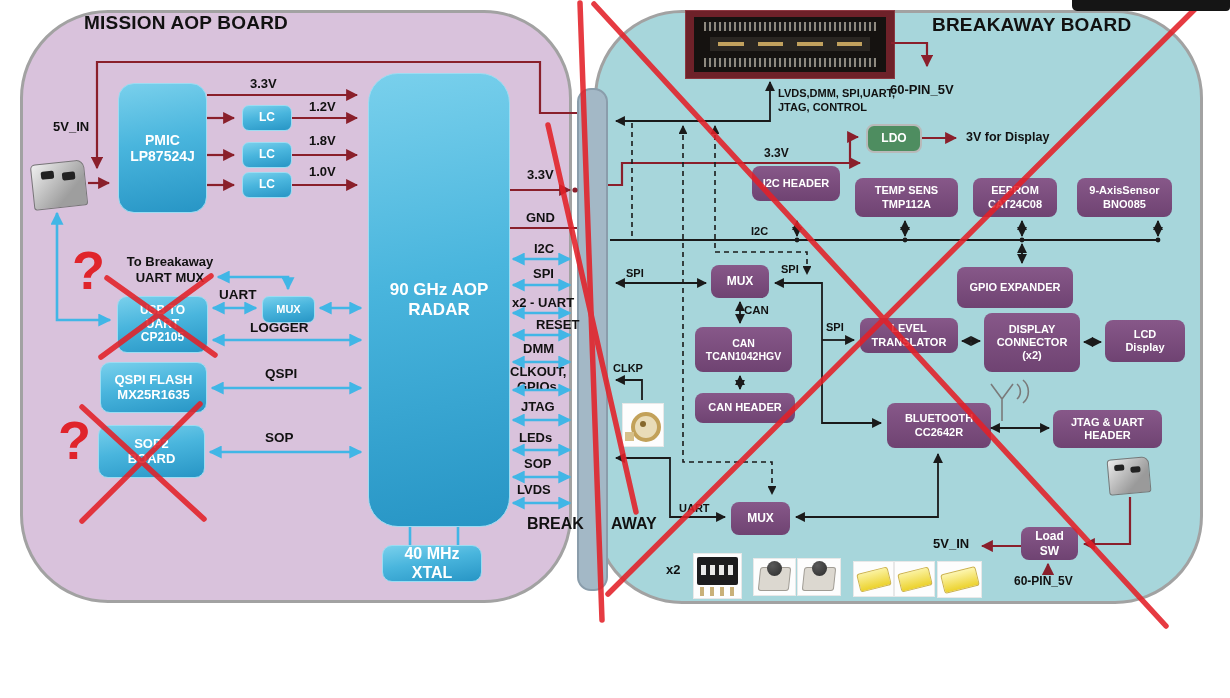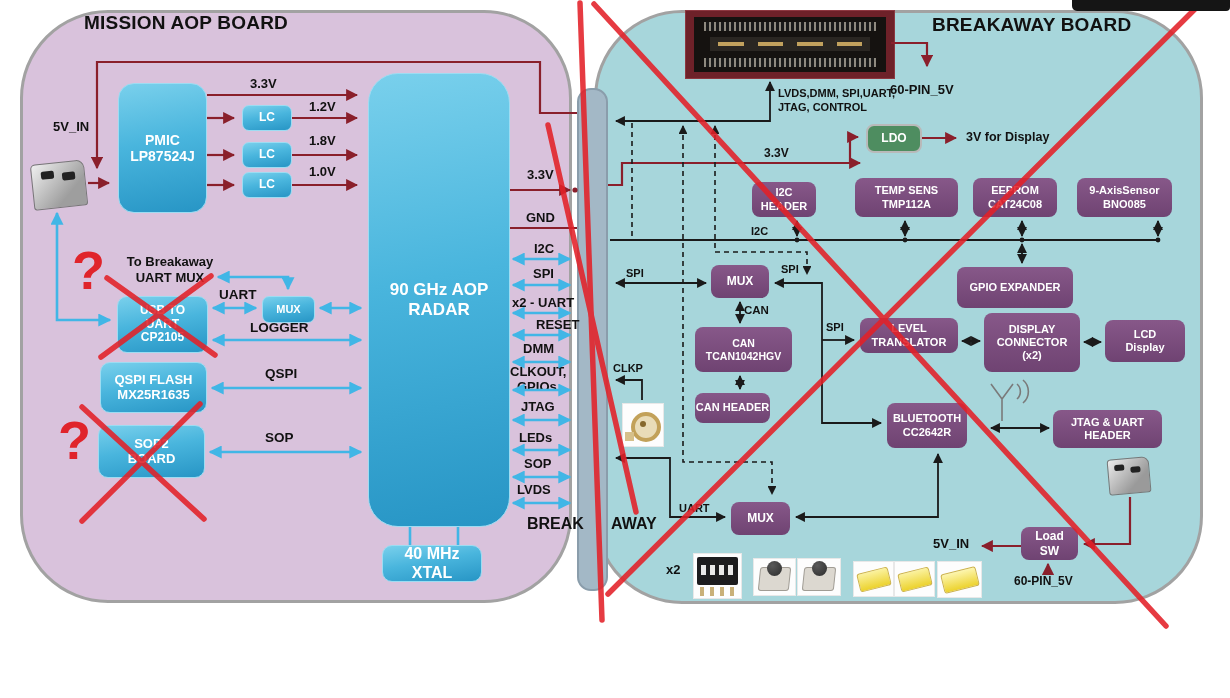--- a/index.html
+++ b/index.html
@@ -80,40 +80,40 @@
   <div class="lbl" style="left:510px;top:364px;font-size:13px;font-weight:600;">CLKOUT,</div>
   <div class="lbl" style="left:517px;top:379px;font-size:13px;font-weight:600;">GPIOs</div>
   <div class="lbl" style="left:521px;top:399px;font-size:13px;font-weight:600;">JTAG</div>
   <div class="lbl" style="left:519px;top:430px;font-size:13px;font-weight:600;">LEDs</div>
   <div class="lbl" style="left:524px;top:456px;font-size:13px;font-weight:600;">SOP</div>
   <div class="lbl" style="left:517px;top:482px;font-size:13px;font-weight:600;">LVDS</div>
   <div class="lbl" style="left:527px;top:514px;font-size:16px;font-weight:bold;">BREAK</div>
   <div class="lbl" style="left:611px;top:514px;font-size:16px;font-weight:bold;">AWAY</div>
 
   <div class="pblk" style="left:866px;top:124px;width:56px;height:29px;background:#4e8d60;border:2px solid #b9b9b9;font-size:12px;">LDO</div>
-  <div class="pblk" style="left:752px;top:182px;width:64px;height:35px;">I2C HEADER</div>
+  <div class="pblk" style="left:752px;top:166px;width:88px;height:35px;">I2C HEADER</div>
   <div class="pblk" style="left:855px;top:178px;width:103px;height:39px;">TEMP SENS
 TMP112A</div>
   <div class="pblk" style="left:973px;top:178px;width:84px;height:39px;">EEPROM
 CAT24C08</div>
   <div class="pblk" style="left:1077px;top:178px;width:95px;height:39px;">9-AxisSensor
 BNO085</div>
   <div class="pblk" style="left:957px;top:267px;width:116px;height:41px;">GPIO EXPANDER</div>
   <div class="pblk" style="left:711px;top:265px;width:58px;height:33px;font-size:12px;">MUX</div>
   <div class="pblk" style="left:695px;top:327px;width:97px;height:45px;font-size:10.5px;">CAN
 TCAN1042HGV</div>
-  <div class="pblk" style="left:695px;top:393px;width:75px;height:30px;">CAN HEADER</div>
+  <div class="pblk" style="left:695px;top:393px;width:100px;height:30px;">CAN HEADER</div>
   <div class="pblk" style="left:860px;top:318px;width:98px;height:35px;">LEVEL
 TRANSLATOR</div>
   <div class="pblk" style="left:984px;top:313px;width:96px;height:59px;">DISPLAY
 CONNECTOR
 (x2)</div>
   <div class="pblk" style="left:1105px;top:320px;width:80px;height:42px;">LCD
 Display</div>
-  <div class="pblk" style="left:887px;top:403px;width:80px;height:45px;">BLUETOOTH
+  <div class="pblk" style="left:887px;top:403px;width:104px;height:45px;">BLUETOOTH
 CC2642R</div>
   <div class="pblk" style="left:1053px;top:410px;width:109px;height:38px;">JTAG &amp; UART
 HEADER</div>
   <div class="pblk" style="left:731px;top:502px;width:59px;height:33px;font-size:12px;">MUX</div>
   <div class="pblk" style="left:1021px;top:527px;width:57px;height:33px;font-size:12px;">Load
 SW</div>
 
   <div class="lbl" style="left:778px;top:87px;font-size:11px;font-weight:600;">LVDS,DMM, SPI,UART,</div>
   <div class="lbl" style="left:778px;top:101px;font-size:11px;font-weight:600;">JTAG, CONTROL</div>
   <div class="lbl" style="left:890px;top:82px;font-size:13px;font-weight:bold;">60-PIN_5V</div>

